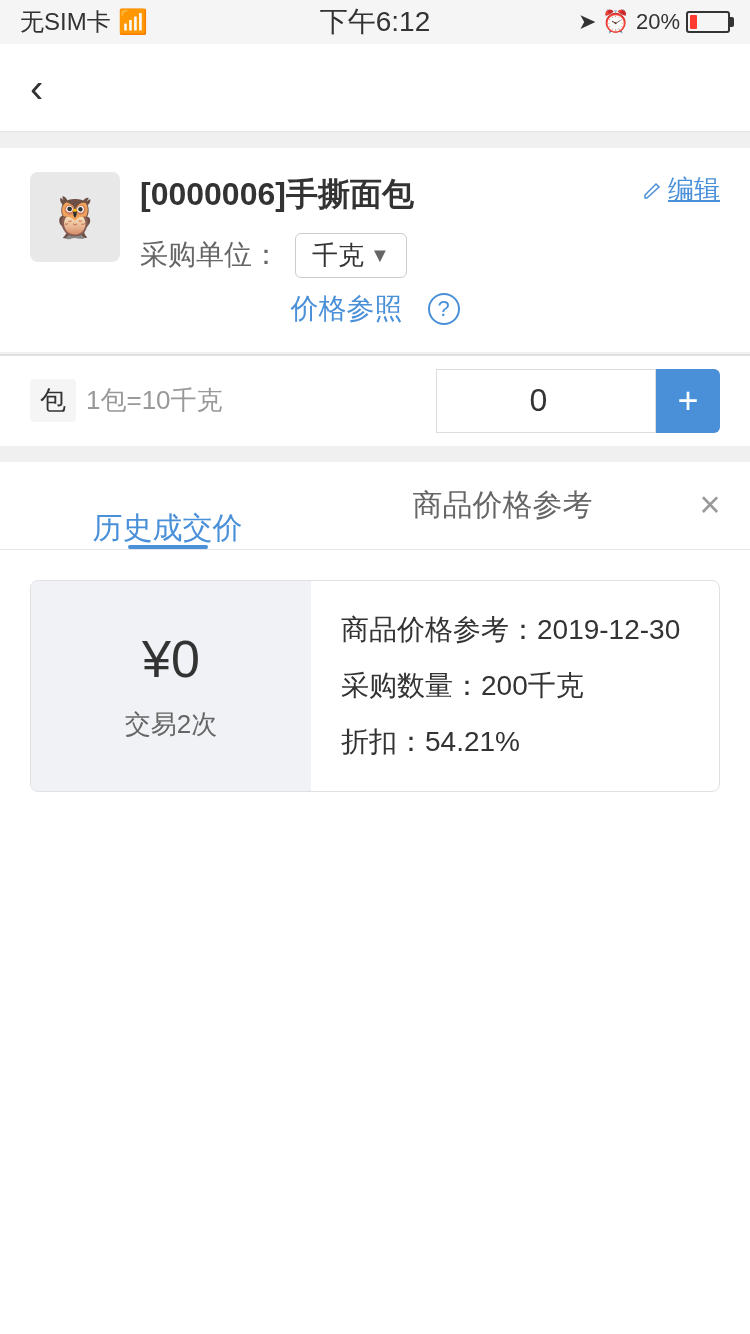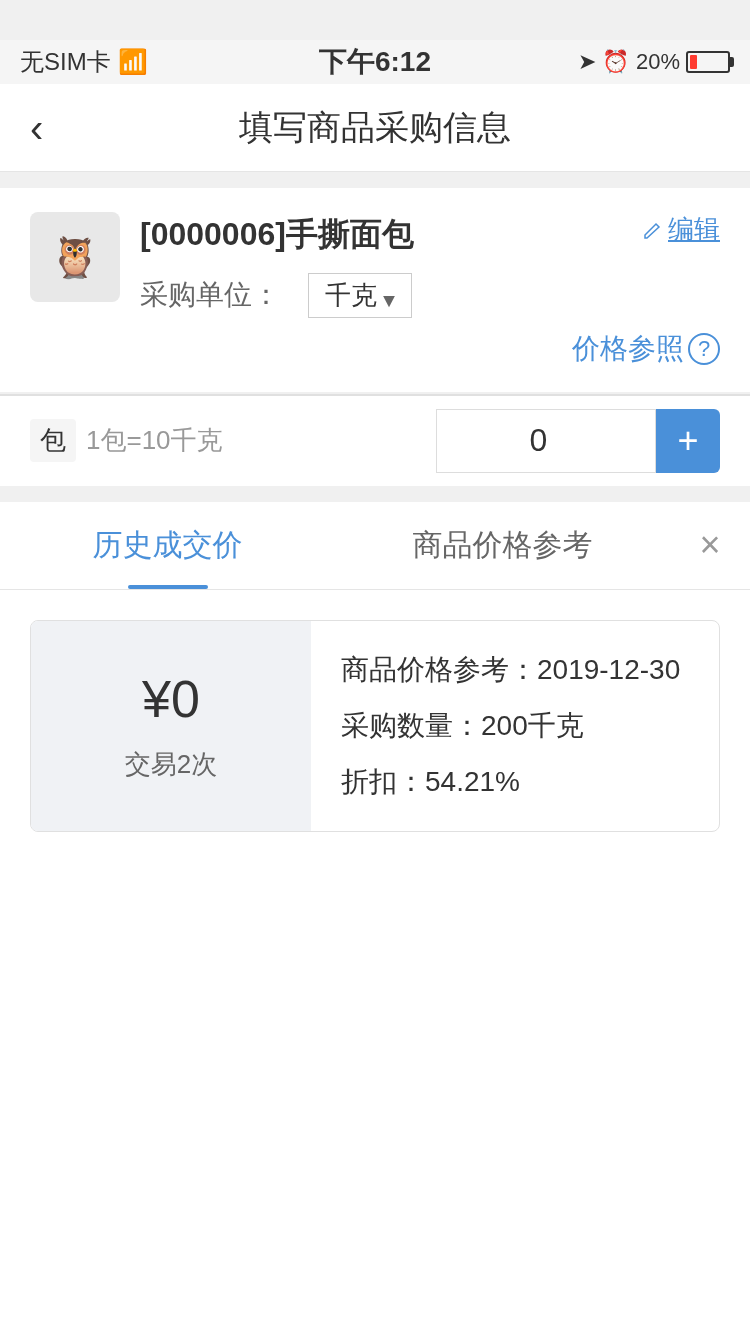--- a/index.html
+++ b/index.html
@@ -17,31 +17,30 @@
     .status-bar {
       width: 750px;
       height: 44px;
       background: #f5f5f5;
       display: flex;
       align-items: center;
       justify-content: space-between;
       padding: 0 20px;
       font-size: 26px;
       color: #333;
-      margin-top: 40px;
     }
     .status-left {
       display: flex;
       align-items: center;
       gap: 8px;
       font-size: 24px;
     }
     .status-center {
       font-size: 28px;
-      font-weight: 700;
+      font-weight: 400;
       position: absolute;
       left: 50%;
       transform: translateX(-50%);
     }
     .status-right {
       display: flex;
       align-items: center;
       gap: 6px;
       font-size: 22px;
     }
@@ -136,58 +135,57 @@
     .product-name {
       font-size: 32px;
       color: #333;
       font-weight: 700;
       line-height: 1.4;
     }
     .product-unit-row {
       display: flex;
       align-items: center;
       margin-top: 16px;
-      gap: 28px;
-      font-family: Liberation Mono, monospace;
+      gap: 15px;
     }
     .unit-label {
       font-size: 28px;
       color: #666;
     }
     .unit-select {
       border: 1px solid #ccc;
-      border-radius: 0;
+      border-radius: 6px;
       padding: 4px 16px;
       font-size: 26px;
       color: #333;
       background: #fff;
       display: flex;
-      align-items: flex-end;
+      align-items: center;
       gap: 6px;
     }
     .unit-dropdown-arrow {
       font-size: 20px;
       color: #666;
     }
     .edit-link {
       font-size: 26px;
       color: #4a90d9;
       display: flex;
       align-items: center;
       gap: 4px;
       cursor: pointer;
       flex-shrink: 0;
       text-decoration: underline;
     }
     .price-ref-row {
       display: flex;
       align-items: center;
-      justify-content: flex-end;
+      justify-content: center;
       margin-top: 12px;
-      gap: 4px;
+      gap: 25px;
     }
     .price-ref-link {
       font-size: 28px;
       color: #4a90d9;
       cursor: pointer;
     }
     .help-icon {
       width: 32px;
       height: 32px;
       border-radius: 50%;
@@ -281,20 +279,21 @@
       color: #666;
       cursor: pointer;
       height: 100%;
       display: flex;
       align-items: center;
       justify-content: center;
       position: relative;
     }
     .tab-item.active {
       color: #4a90d9;
+      align-items: flex-end;
     }
     .tab-item.active::after {
       content: '';
       position: absolute;
       bottom: 0;
       left: 50%;
       transform: translateX(-50%);
       width: 80px;
       height: 4px;
       background: #4a90d9;
@@ -375,21 +374,20 @@
     <span>⏰</span>
     <span>20%</span>
     <div class="battery-icon">
       <div class="battery-fill"></div>
     </div>
   </div>
 </div>
 
 <div class="nav-bar">
   <span class="nav-back">‹</span>
-  <span class="nav-title">填写商品采购信息</span>
 </div>
 
 <div class="product-card">
   <div class="product-header">
     <div class="product-left">
       <div class="product-thumb">
         <span class="owl-icon">🦉</span>
       </div>
       <div class="product-info">
         <div class="product-name">

